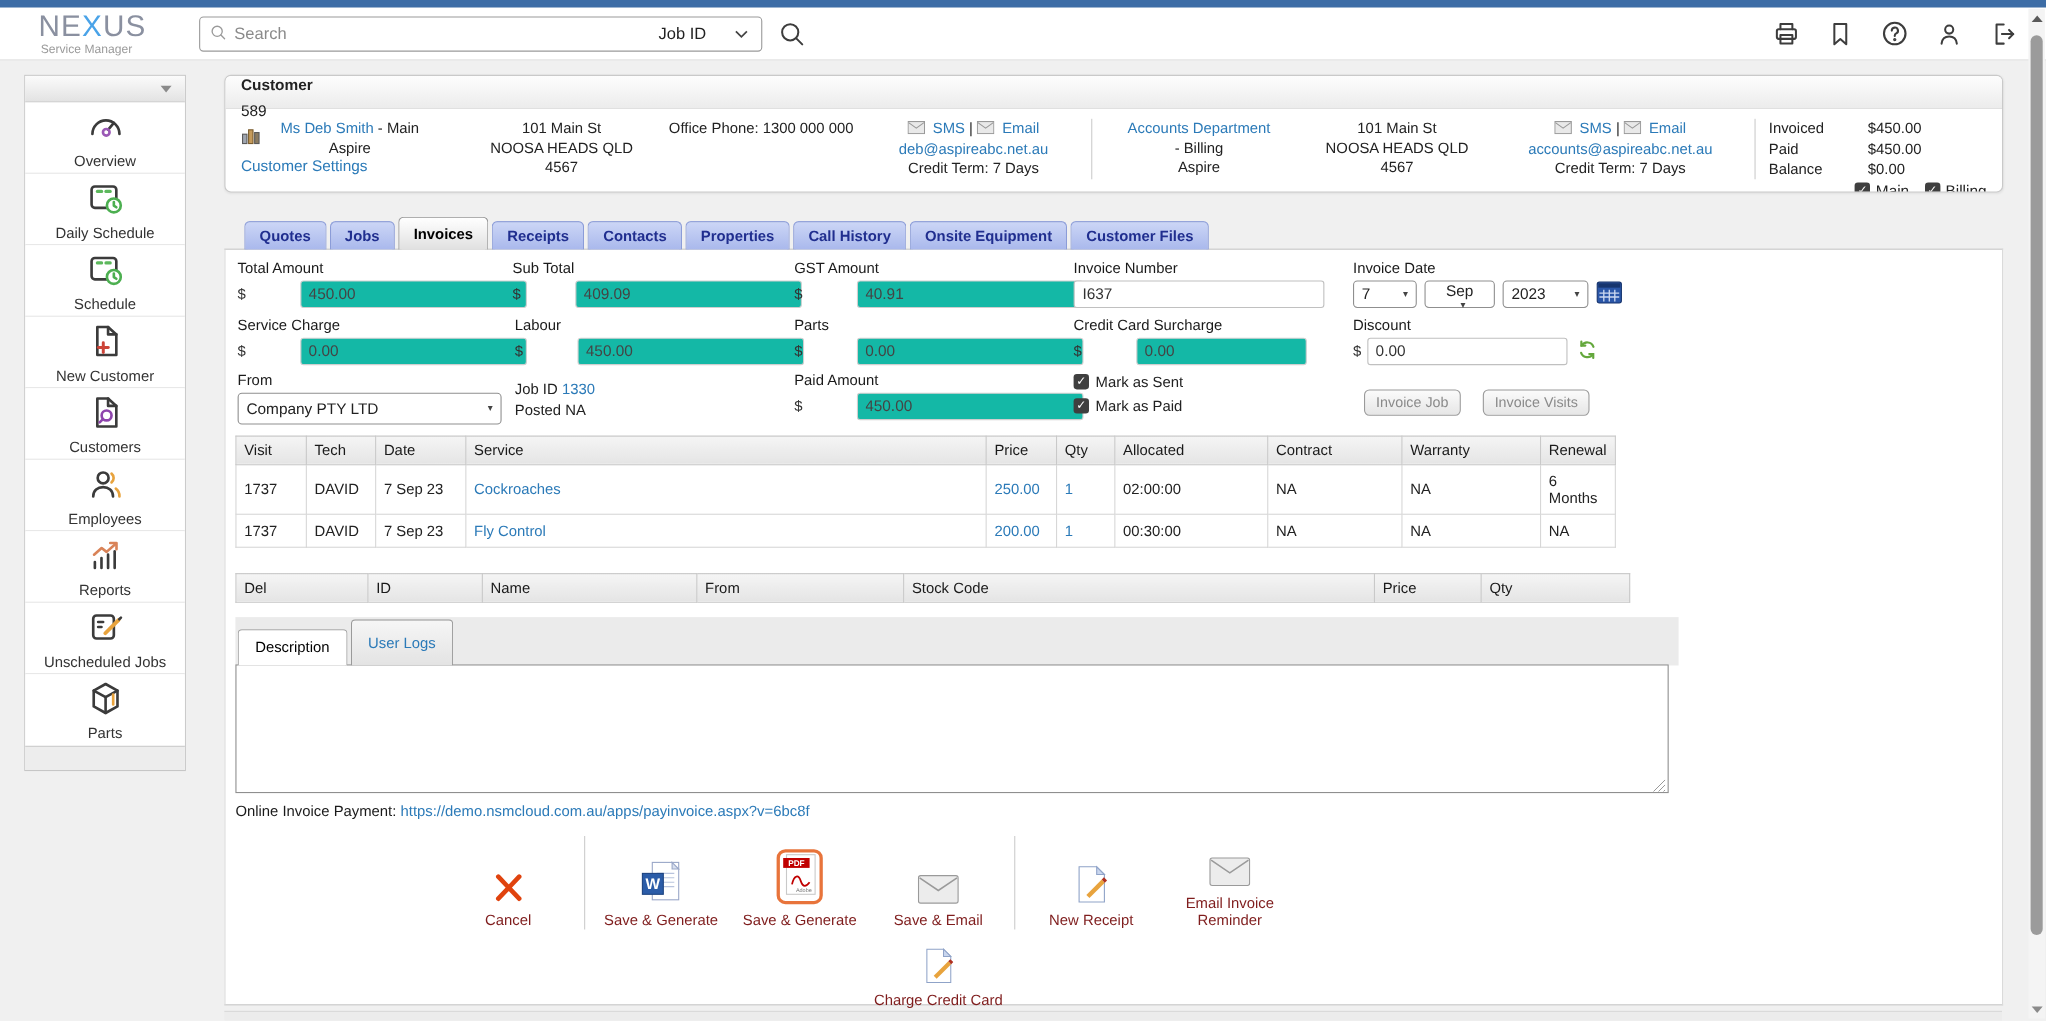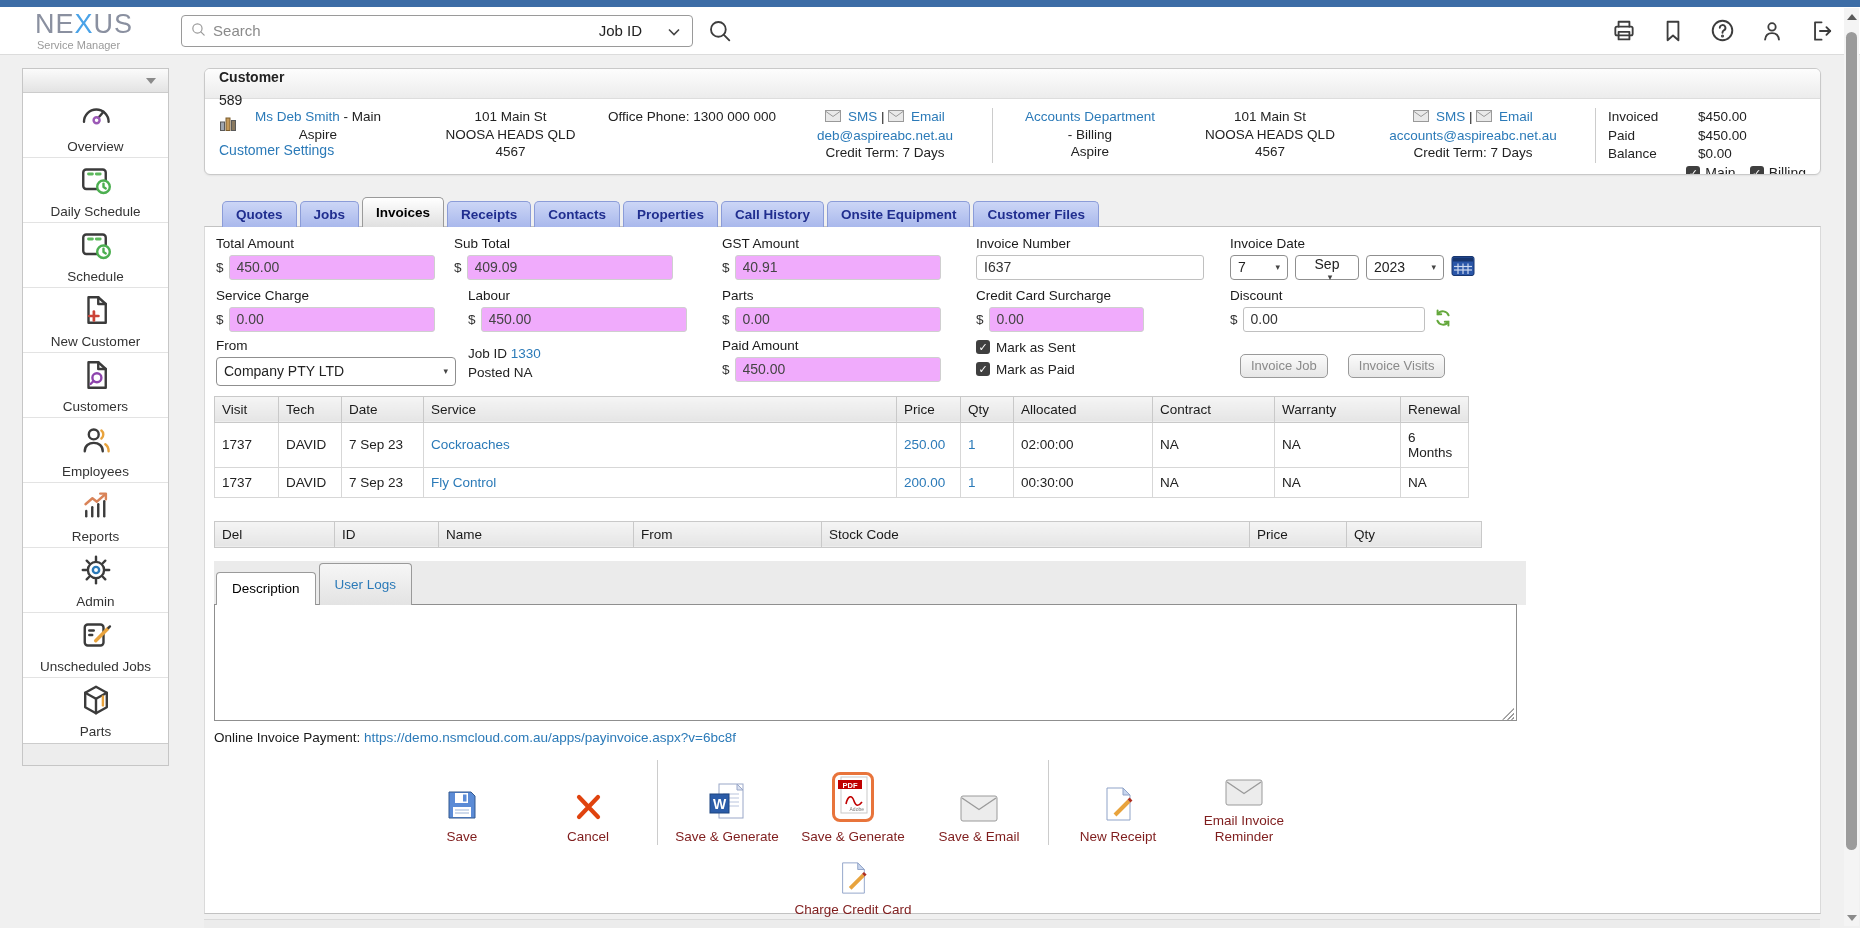--- a/index.html
+++ b/index.html
@@ -58,21 +58,21 @@
 
   
   .content { position:relative; background:#fff; border:1px solid #c2c2c2; border-left-color:#dadada; border-right-color:#dadada; height:688px; padding:9px 0 0 9px; }
 
   .form-area { position:relative; height:151px; }
   .field { position:absolute; }
   .flabel { margin-bottom:4px; color:#1a1a1a; }
   .frow { display:flex; align-items:center; gap:5px; }
   .dollar { color:#333; }
   .fin { height:25px; border:1px solid #c0c0c0; border-radius:3px; padding:0 7px; font-size:14px; font-family:inherit; width:206px; color:#333; outline:none; background:#fff; }
-  .fin.dis { background:#f0abfc; border-color:#cfcfcf; color:#444; }
+  .fin.dis { background:#14b8a6; border-color:#cfcfcf; color:#444;margin-left:44px; }
   .sel { height:25px; border:1px solid #8f8f8f; border-radius:4px; background:#fff; display:flex; align-items:center; justify-content:space-between; padding:0 7px; cursor:pointer; font-size:14px; }
   .sel .car { font-size:9px; color:#444; margin-left:6px; }
   .smallbtn { height:24px; padding:0 10px; border:1px solid #9a9a9a; border-radius:5px; background:linear-gradient(#fbfbfb,#e6e6e6); color:#8a8a8a; font-size:13px; font-family:inherit; cursor:pointer; }
   .ckline { display:flex; align-items:center; gap:6px; margin-bottom:7px; cursor:pointer; }
 
   
   table { border-collapse:collapse; font-size:13.5px; }
   th { background:linear-gradient(#f5f5f5,#e5e5e5); border:1px solid #c9c9c9; font-weight:normal; text-align:left; padding:5px 7px; color:#1a1a1a; }
   td { border:1px solid #d7d7d7; padding:7px 7px; background:#fff; vertical-align:middle; }
   .svc { margin-top:9px; }
@@ -265,37 +265,20 @@
               <line x1="9.5" y1="19.5" x2="9.5" y2="13.5"></line>
               <line x1="13.5" y1="19.5" x2="13.5" y2="11.5"></line>
               <line x1="17.5" y1="19.5" x2="17.5" y2="9.5"></line>
               <path d="M5 11.5l4.6-4 3 2.3L18 5" stroke="#d98358"></path>
               <path d="M14.8 4.4h3.8v3.8" stroke="#d98358"></path>
             </svg>
         </span>
         <span class="lbl">Reports</span>
       </div>
 
-      <div class="sb-item">
-        <span>
-          <svg class="sb" width="36" height="36" viewBox="0 0 24 24">
-              <circle cx="12" cy="12" r="5.4"></circle>
-              <line x1="12" y1="3.2" x2="12" y2="5.6"></line>
-              <line x1="12" y1="18.4" x2="12" y2="20.8"></line>
-              <line x1="3.2" y1="12" x2="5.6" y2="12"></line>
-              <line x1="18.4" y1="12" x2="20.8" y2="12"></line>
-              <line x1="5.8" y1="5.8" x2="7.5" y2="7.5"></line>
-              <line x1="16.5" y1="16.5" x2="18.2" y2="18.2"></line>
-              <line x1="5.8" y1="18.2" x2="7.5" y2="16.5"></line>
-              <line x1="16.5" y1="7.5" x2="18.2" y2="5.8"></line>
-              <circle cx="12" cy="12" r="2.1" stroke="#2b7ab8"></circle>
-            </svg>
-        </span>
-        <span class="lbl">Admin</span>
-      </div>
 
       <div class="sb-item">
         <span>
           <svg class="sb" width="36" height="36" viewBox="0 0 24 24">
               <rect x="4.5" y="5" width="12.5" height="14" rx="2"></rect>
               <line x1="7.5" y1="9" x2="10.5" y2="9"></line>
               <line x1="7.5" y1="12" x2="9.5" y2="12"></line>
               <line x1="11.8" y1="15.8" x2="19.8" y2="7.8" stroke="#e8a33d" stroke-width="2.3"></line>
               <line x1="20.3" y1="7.3" x2="21.3" y2="6.3"></line>
             </svg>
@@ -426,21 +409,21 @@
 
         <div class="form-area">
 
           <div class="field" style="left:2px;top:0;">
             <div class="flabel">Total Amount</div>
             <div class="frow">
                 <span class="dollar">$</span>
                 <input class="fin dis" value="450.00" style="">
               </div>
           </div>
-          <div class="field" style="left:240px;top:0;">
+          <div class="field" style="left:252px;top:0;">
             <div class="flabel">Sub Total</div>
             <div class="frow">
                 <span class="dollar">$</span>
                 <input class="fin dis" value="409.09" style="">
               </div>
           </div>
           <div class="field" style="left:508px;top:0;">
             <div class="flabel">GST Amount</div>
             <div class="frow">
                 <span class="dollar">$</span>
@@ -651,33 +634,20 @@
         </div>
 
         <div class="payline">
           <span>Online Invoice Payment:</span>
           <a class="link">https://demo.nsmcloud.com.au/apps/payinvoice.aspx?v=6bc8f</a>
         </div>
 
         <div class="actions">
           <div class="act-btn">
             <span class="act-ic">
-              <svg width="34" height="34" viewBox="0 0 34 34">
-                  <path d="M4 4h22l4 4v22H4z" fill="#5b8bd6" stroke="#33598f"></path>
-                  <rect x="10" y="5" width="13" height="10" fill="#fff"></rect>
-                  <rect x="18" y="6.5" width="3.5" height="7" fill="#5b8bd6"></rect>
-                  <rect x="8" y="19" width="18" height="10" fill="#fff"></rect>
-                  <line x1="10" y1="22" x2="24" y2="22" stroke="#9db5d8"></line>
-                  <line x1="10" y1="25" x2="24" y2="25" stroke="#9db5d8"></line>
-                </svg>
-            </span>
-            <span>Save</span>
-          </div>
-          <div class="act-btn">
-            <span class="act-ic">
               <svg width="30" height="30" viewBox="0 0 30 30">
                   <path d="M6 5L25 25M25 5L6 25" stroke="#e0430e" stroke-width="4.2" stroke-linecap="round" fill="none"></path>
                 </svg>
             </span>
             <span>Cancel</span>
           </div>
           <div class="act-div"></div>
           <div class="act-btn">
             <span class="act-ic">
               <svg width="40" height="40" viewBox="0 0 40 40">

